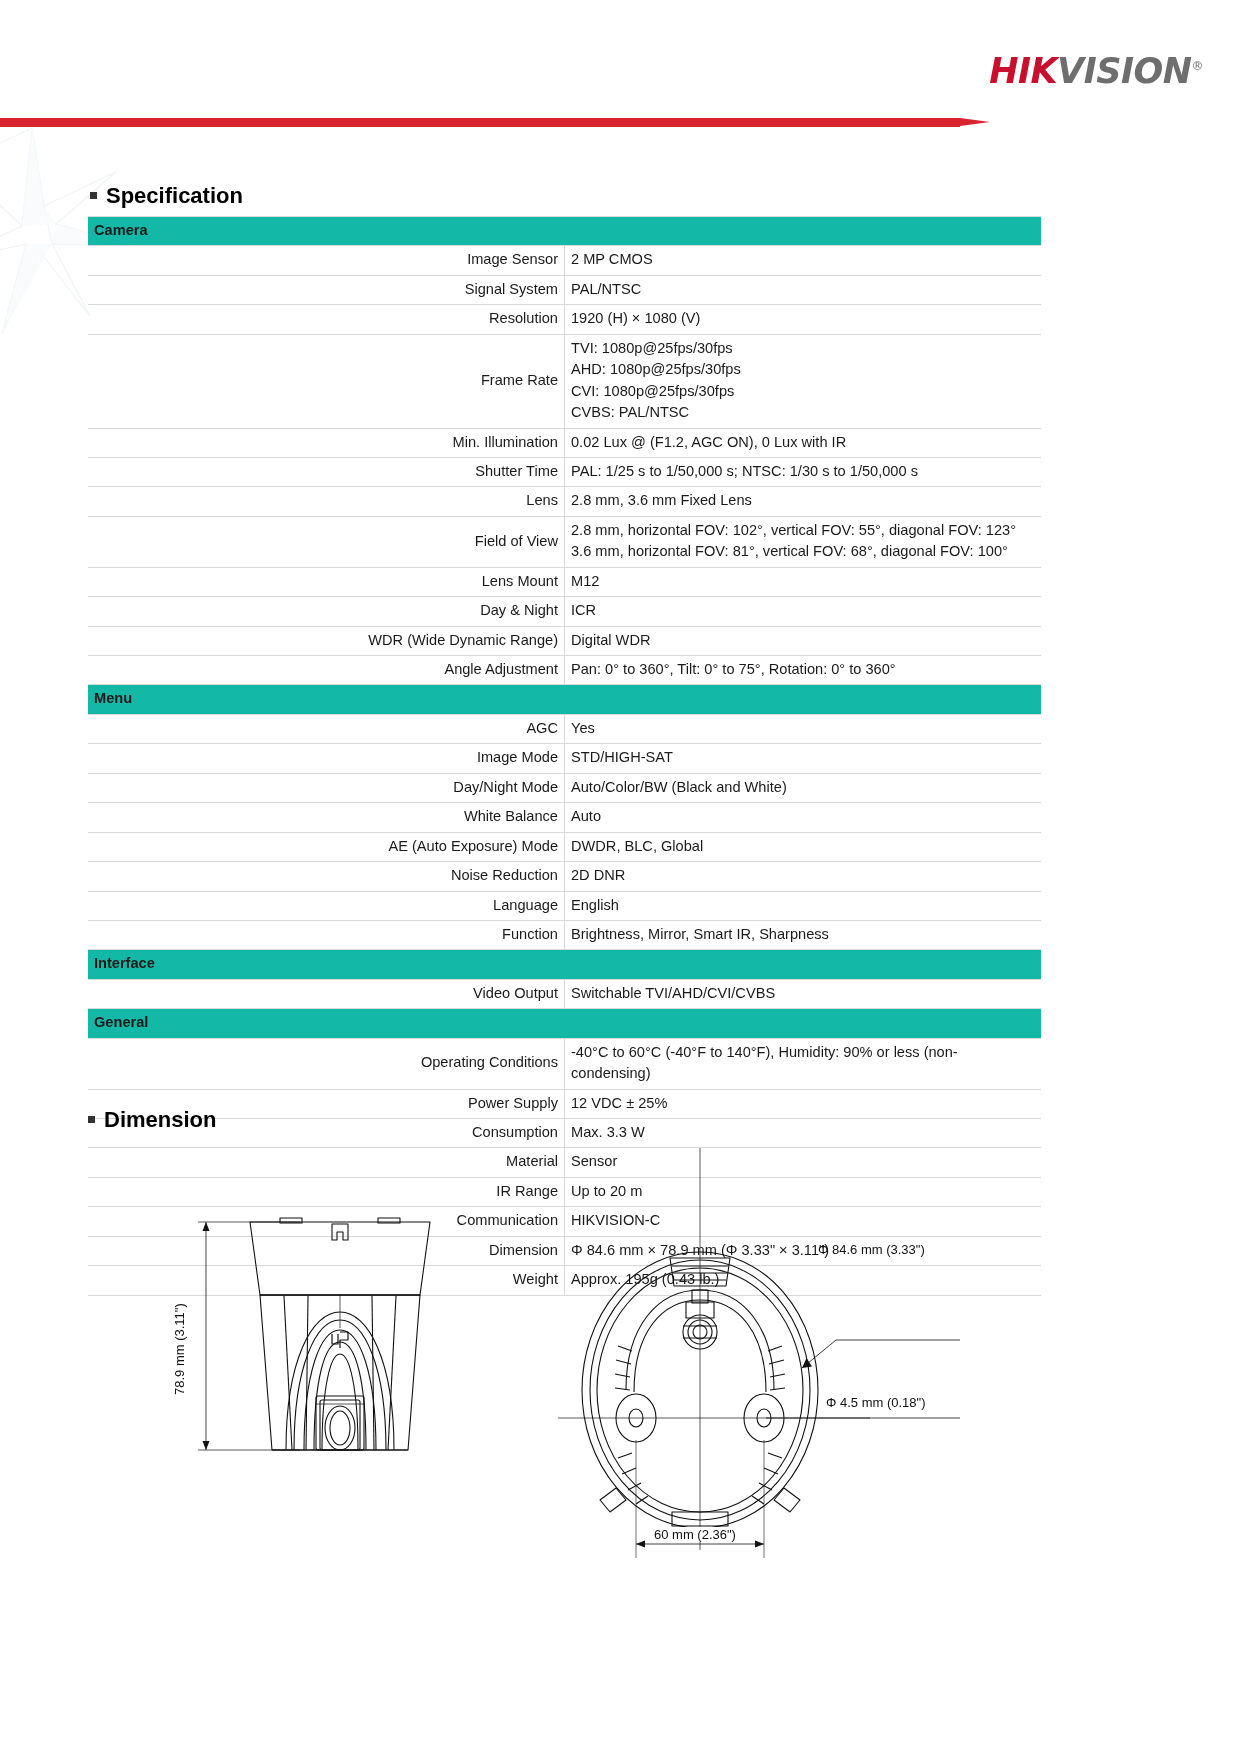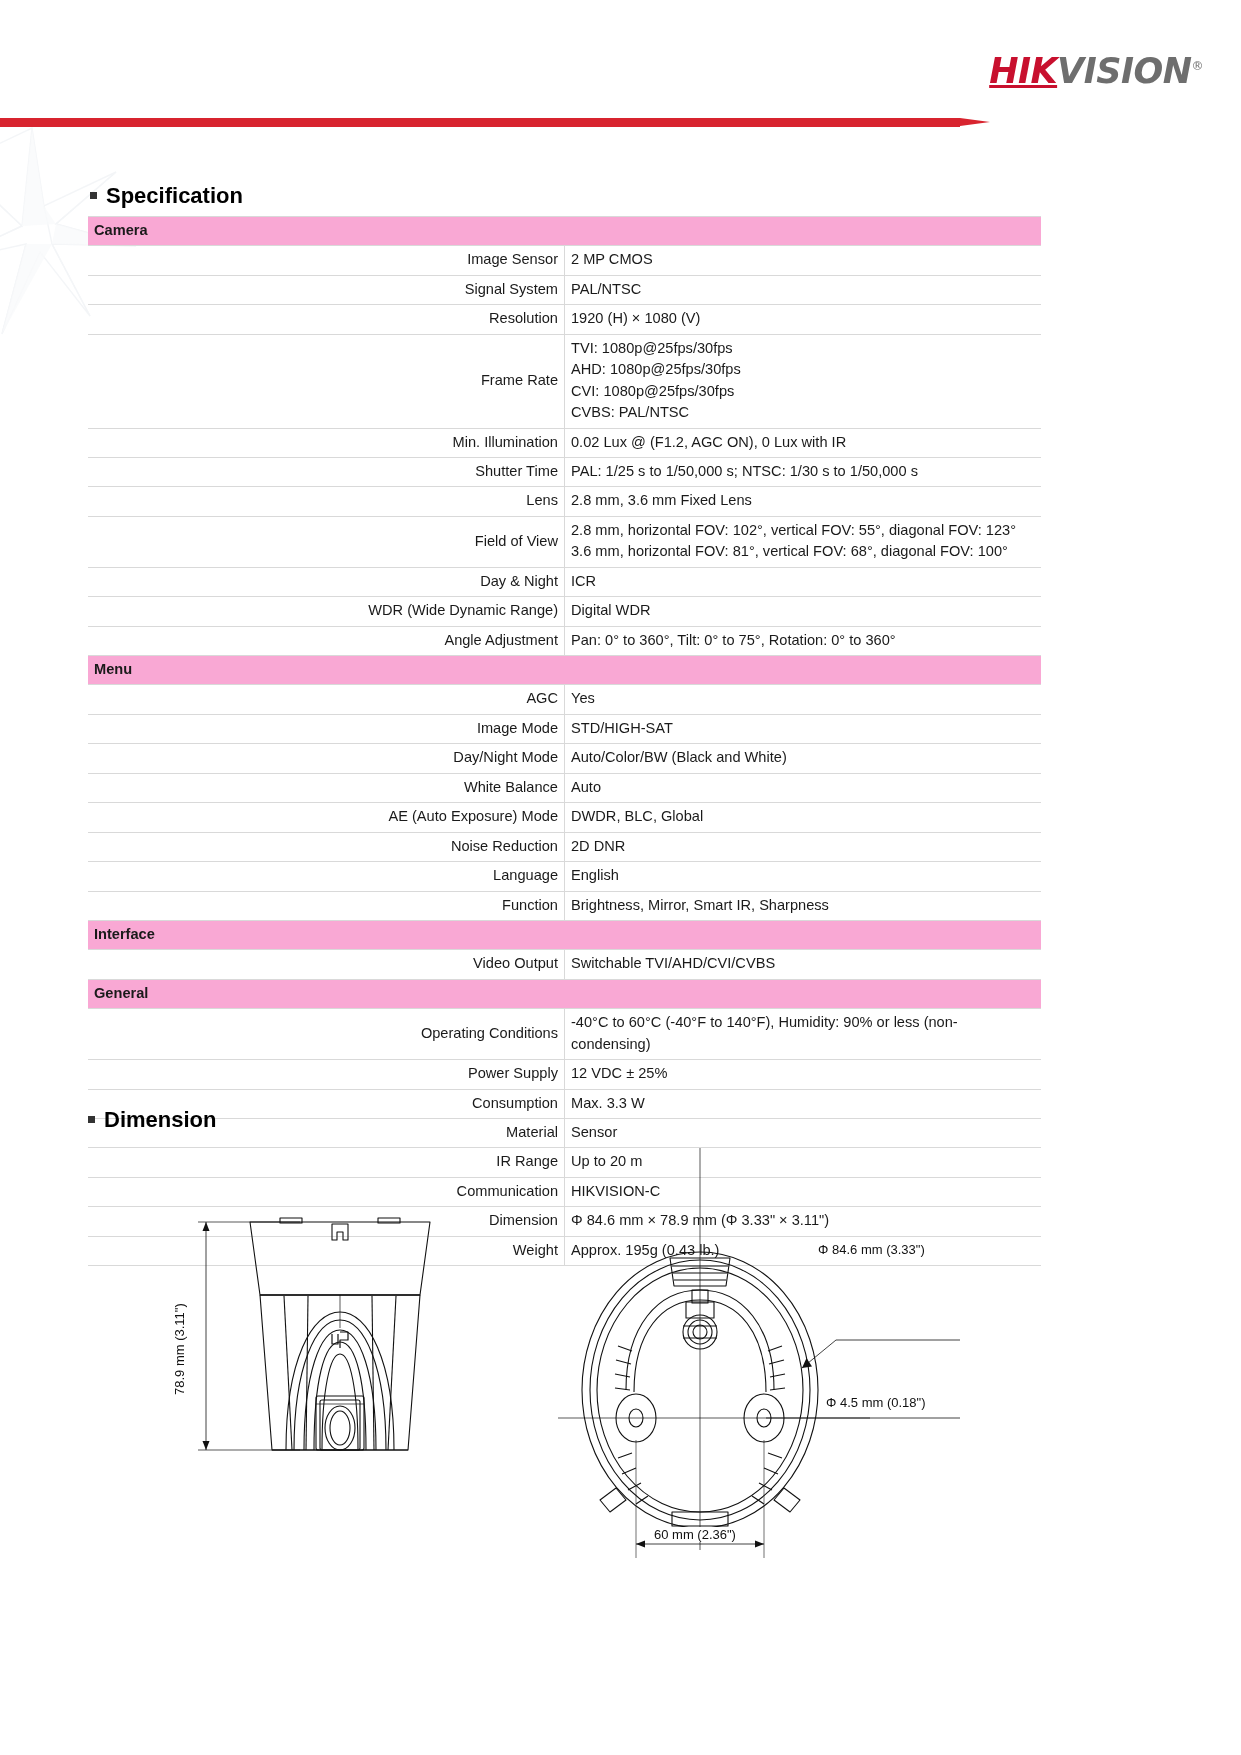--- a/index.html
+++ b/index.html
@@ -27,21 +27,21 @@
     position: absolute;
     right: 38px;
     top: 51px;
     font-size: 35px;
     font-weight: bold;
     font-style: italic;
     letter-spacing: -0.5px;
     white-space: nowrap;
     font-family: "DejaVu Sans", sans-serif;
   }
-  .logo .hik { color: #c8102e; text-decoration: underline; }
+  .logo .hik { color: #c8102e; }
   .logo .vision { color: #6e6e6e; }
   .logo .reg {
     color: #6e6e6e;
     font-size: 12px;
     font-style: normal;
     vertical-align: super;
     font-weight: normal;
   }
   .redbar {
     position: absolute;
@@ -106,21 +106,21 @@
     vertical-align: middle;
     border-bottom: 1px solid #d9d9d9;
     line-height: 1.47;
   }
   .spec-table td.key {
     width: 267px;
     border-right: 1px solid #d9d9d9;
     text-align: right;
   }
   .spec-table tr.group td {
-    background: #f9a8d4;
+    background: #14b8a6;
     font-weight: bold;
     border-right: none;
     border-bottom: 1px solid #d9d9d9;
     padding-top: 3px;
     padding-bottom: 4px;
   }
   .spec-table tr:first-child td { border-top: 1px solid #d9d9d9; }
   .multiline { white-space: pre-line; }
 
   
@@ -209,20 +209,24 @@
       <tr>
         <td class="key">Lens</td>
         <td class="value">2.8 mm, 3.6 mm Fixed Lens</td>
       </tr>
       <tr>
         <td class="key">Field of View</td>
         <td class="value multiline">2.8 mm, horizontal FOV: 102°, vertical FOV: 55°, diagonal FOV: 123°
 3.6 mm, horizontal FOV: 81°, vertical FOV: 68°, diagonal FOV: 100°</td>
       </tr>
       <tr>
+        <td class="key">Lens Mount</td>
+        <td class="value">M12</td>
+      </tr>
+      <tr>
         <td class="key">Day &amp; Night</td>
         <td class="value">ICR</td>
       </tr>
       <tr>
         <td class="key">WDR (Wide Dynamic Range)</td>
         <td class="value">Digital WDR</td>
       </tr>
       <tr>
         <td class="key">Angle Adjustment</td>
         <td class="value">Pan: 0° to 360°, Tilt: 0° to 75°, Rotation: 0° to 360°</td>

